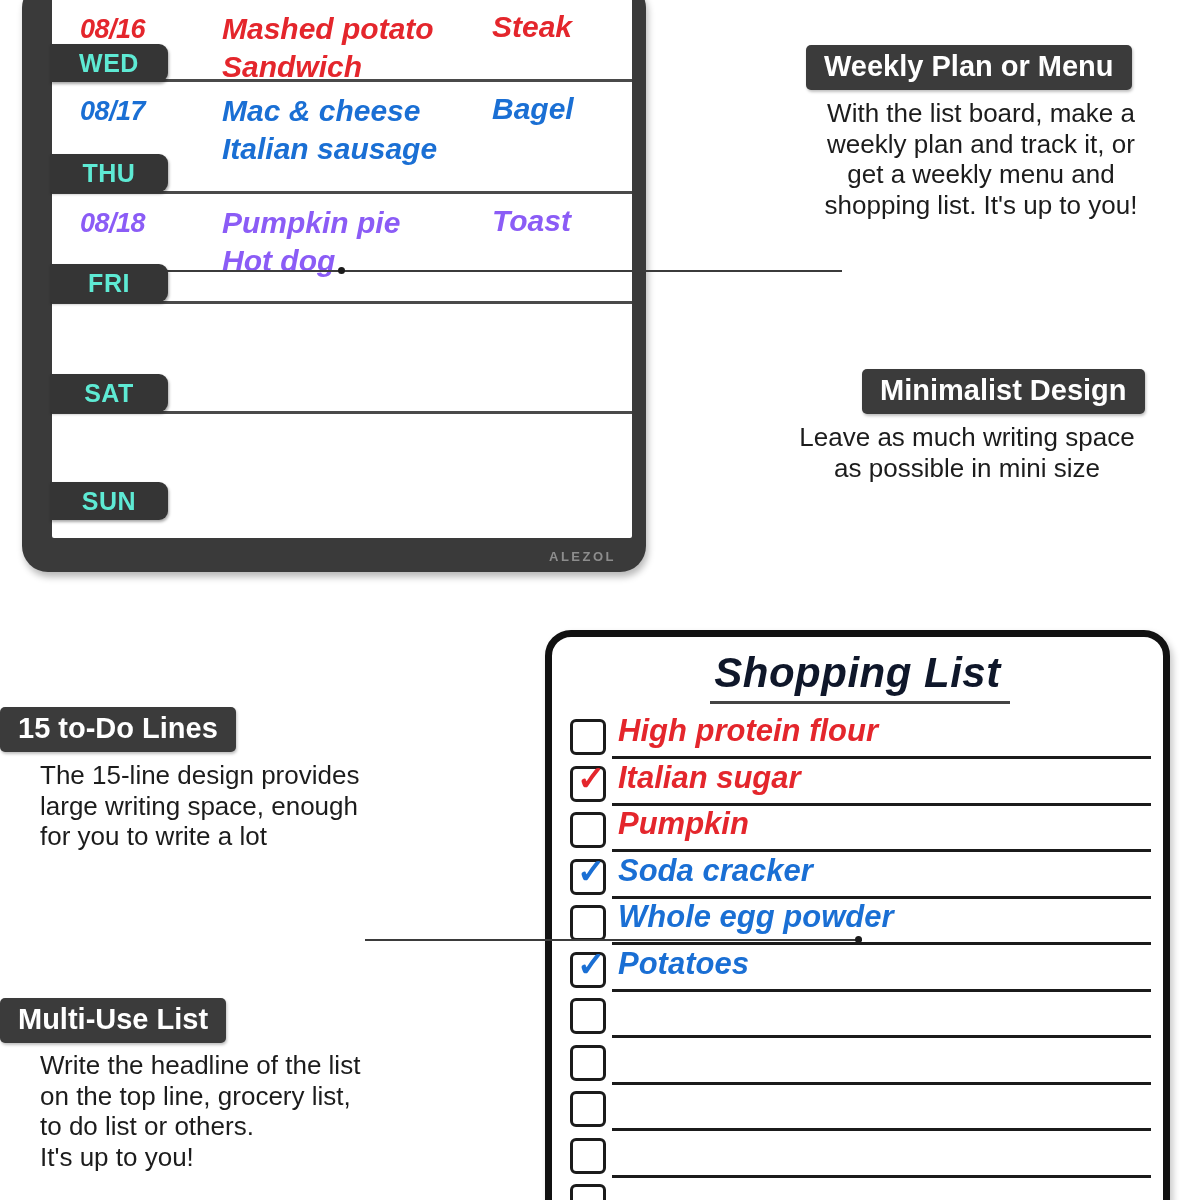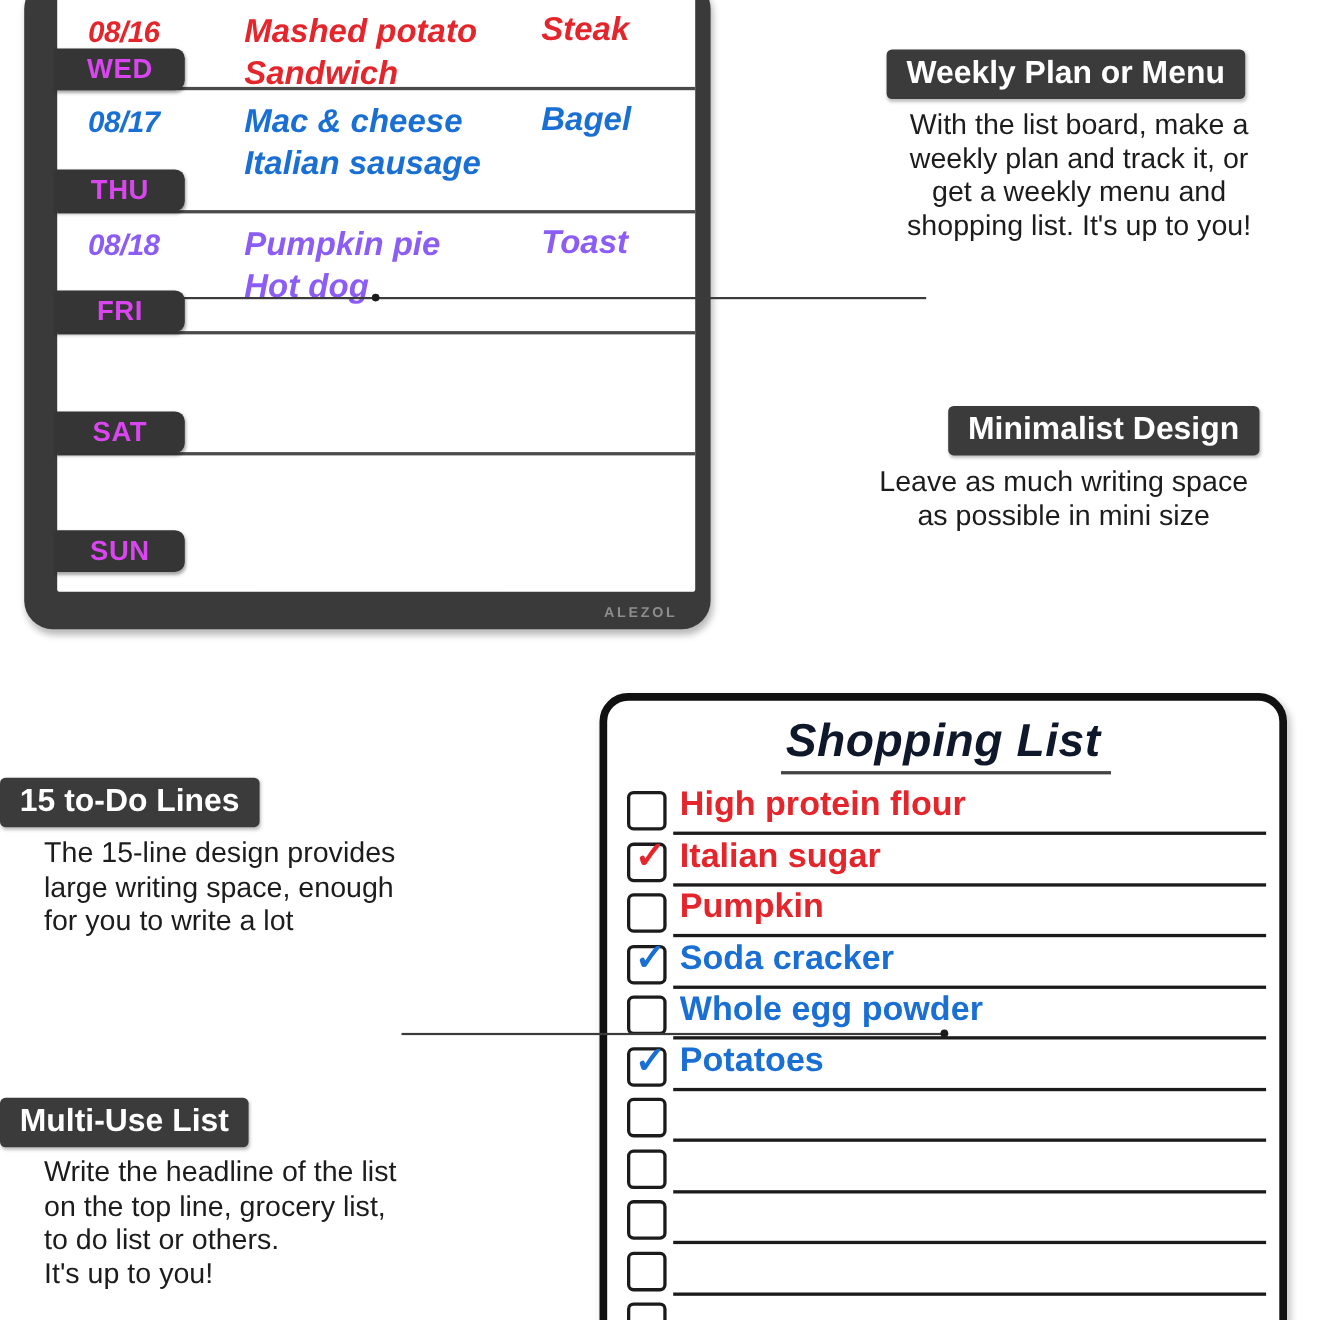--- a/index.html
+++ b/index.html
@@ -64,21 +64,21 @@
   .red{color:#e4262c;}
   .blue{color:#1a6fd4;}
   .blk{color:#8b5cf6;}
 
   .daytab{
     position:absolute;
     left:28px;
     width:118px; height:38px;
     background:#353535;
     border-radius:0 9px 9px 0;
-    color:#d946ef;
+    color:#5eead4;
     font-weight:bold;
     font-size:25px;
     letter-spacing:.5px;
     display:flex;
     align-items:center;
     justify-content:center;
     box-shadow:1px 2px 3px rgba(0,0,0,.35);
     z-index:5;
   }
   .brand{
@@ -139,20 +139,21 @@
     line-height:1;
   }
   .sline{
     position:absolute;
     left:42px; right:0; bottom:2px;
     height:3px; background:#1b1b1b;
   }
   .stext{
     position:absolute;
     left:48px; top:-2px;
+    font-style:italic;
     font-weight:bold;
     font-size:31px;
     white-space:nowrap;
   }
 
   
   .badge{
     position:absolute;
     background:#3b3b3b;
     color:#ffffff;

